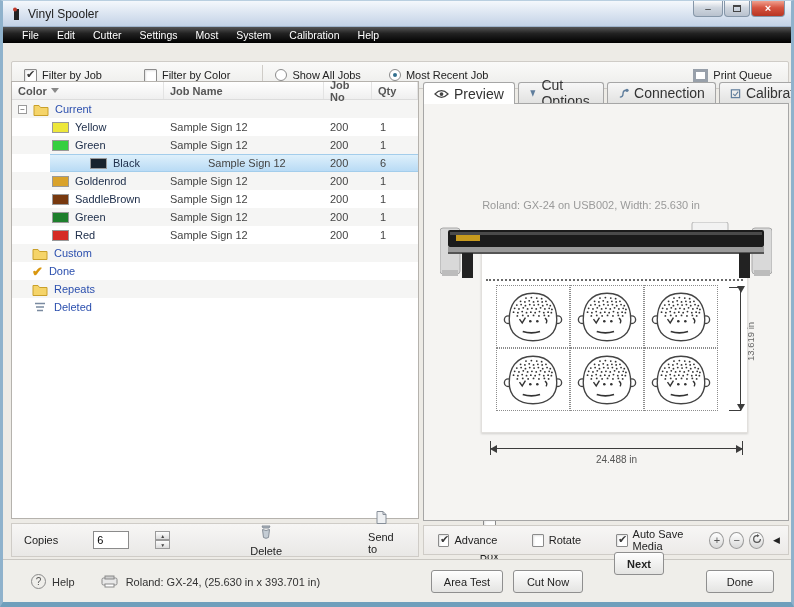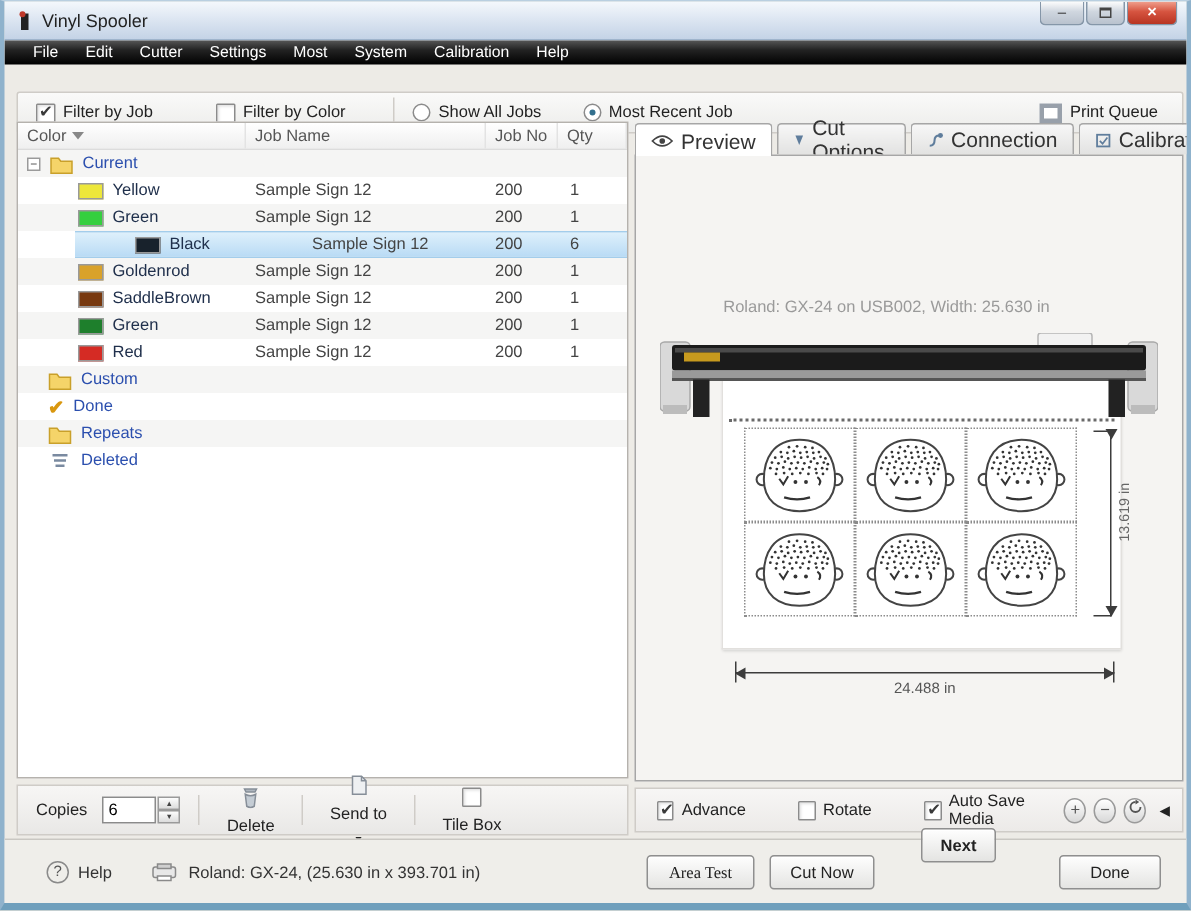--- a/index.html
+++ b/index.html
@@ -48,40 +48,40 @@
   .cb.on::after { content:"\2714"; position:absolute; left:1px; top:-2px; font-size:11px; color:#3a3a3a; }
   .rb { width:12px; height:12px; background:#fff; border:1px solid #8b8b8b; border-radius:50%; position:relative; display:inline-block; }
   .rb.on::after { content:""; position:absolute; left:3px; top:3px; width:4px; height:4px; border-radius:50%; background:#33708e; }
   .pq-icon { width:15px; height:13px; background:#fff; border:3px solid #98a0aa; display:inline-block; }
   
   .joblist {
     position:absolute; left:8px; top:80px; width:408px; height:438px;
     background:#fff; border:1px solid #b5b2ad; font-size:11px;
   }
   .jl-header { display:flex; height:18px; background:linear-gradient(#ffffff,#efefef); border-bottom:1px solid #dcdcdc; color:#555; }
-  .jl-header > div { padding:2px 6px; border-right:1px solid #e3e3e3; display:flex; align-items:center; gap:4px; }
+  .jl-header > div { padding:2px 6px; border-right:1px solid #e3e3e3; display:flex; align-items:center; gap:4px;font-weight:bold; }
   .hdr-color { width:152px; } .hdr-job { flex:1; } .hdr-no { width:48px; } .hdr-qty { width:46px; }
   .sort-caret { width:0; height:0; border-left:4px solid transparent; border-right:4px solid transparent; border-top:5px solid #888; display:inline-block; }
   .row { display:flex; height:18px; align-items:center; color:#444; }
   .row:nth-child(even) { background:#f5f5f4; }
   .row.selected { background:linear-gradient(#def0fb,#b9dbf5); border-top:1px solid #a3cdeb; border-bottom:1px solid #a3cdeb;margin-left:38px; }
   .c-name { width:152px; display:flex; align-items:center; padding-left:4px; gap:6px; }
   .c-job { flex:1; padding-left:6px; } .c-no { width:48px; padding-left:6px; } .c-qty { width:46px; padding-left:8px; }
   .indent1 { width:10px; } .indent2 { width:30px; }
   .expander { width:9px; height:9px; border:1px solid #9a9a9a; background:#fff; font-size:8px; line-height:7px; text-align:center; color:#444; margin-left:2px; }
   .swatch { width:17px; height:11px; border:1px solid #999; display:inline-block; }
   .folder-label { color:#2b4fae; }
   .color-label { color:#20304c; }
   .tree-icon { width:16px; height:13px; display:inline-block; }
   .done-check { color:#d9970f; font-size:13px; font-weight:bold; }
   
   .copiesbar {
     position:absolute; left:8px; top:522px; width:408px; height:34px;
     background:linear-gradient(#f7f6f5,#e9e8e6); border:1px solid #cfccc7;
-    display:flex; align-items:center; font-size:11px; color:#222;
+    display:flex; align-items:center; font-size:11px; color:#222;gap:25px;
   }
   .copies-input { width:36px; height:18px; border:1px solid #8b8b8b; font-size:11px; padding-left:3px; font-family:"Liberation Sans",sans-serif; }
   .spin { display:inline-flex; flex-direction:column; margin-left:1px; }
   .spin span { width:15px; height:9px; border:1px solid #9a9a9a; background:linear-gradient(#fdfdfd,#dcdcdc); font-size:5px; color:#444; text-align:center; line-height:8px; }
   .toolbtn { display:flex; align-items:center; gap:6px; padding:3px 6px;flex-direction:column; }
   
   .tabs { position:absolute; left:420px; top:81px; height:21px; display:flex; gap:3px; font-size:14px; color:#333; }
   .tab {
     display:flex; align-items:center; gap:5px; padding:0 10px;
     border:1px solid #a6a6a6; border-bottom:none; border-radius:3px 3px 0 0;
@@ -480,21 +480,21 @@
   <div class="statusbar">
     <span class="help-icon" style="margin-left:28px;">?</span>
     <span style="margin-left:6px;">Help</span>
     <svg width="17" height="13" viewBox="0 0 17 13" style="margin-left:26px;">
       <rect x="1" y="3" width="15" height="7" rx="1.5" fill="#e8e8e8" stroke="#8a8a8a"></rect>
       <rect x="4" y="1" width="9" height="3" fill="#cfcfcf" stroke="#8a8a8a"></rect>
       <rect x="4" y="9" width="9" height="3" fill="#fff" stroke="#8a8a8a"></rect>
     </svg>
     <span style="margin-left:8px;">Roland: GX-24,  (25.630 in x 393.701 in)</span>
   </div>
-  <div class="actionbtn" style="left:428px; top:569px; width:72px;font-family:Liberation Serif, serif;">Area Test</div>
+  <div class="actionbtn" style="left:428px; top:569px; width:72px;">Area Test</div>
   <div class="actionbtn" style="left:510px; top:569px; width:70px;">Cut Now</div>
   <div class="actionbtn" style="left:611px; top:551px; width:50px;font-weight:bold;">Next</div>
   <div class="actionbtn" style="left:703px; top:569px; width:68px;">Done</div>
 
   <svg width="0" height="0" style="position:absolute;">
     <defs>
       <g id="face">
         <circle cx="9" cy="55" r="7" fill="#fff" stroke="#444" stroke-width="2.5"></circle>
         <circle cx="101" cy="55" r="7" fill="#fff" stroke="#444" stroke-width="2.5"></circle>
         <path d="M55 6 C 22 6 11 30 11 55 C 11 80 28 94 55 94 C 82 94 99 80 99 55 C 99 30 88 6 55 6 Z" fill="#fff" stroke="#444" stroke-width="2.5"></path>

